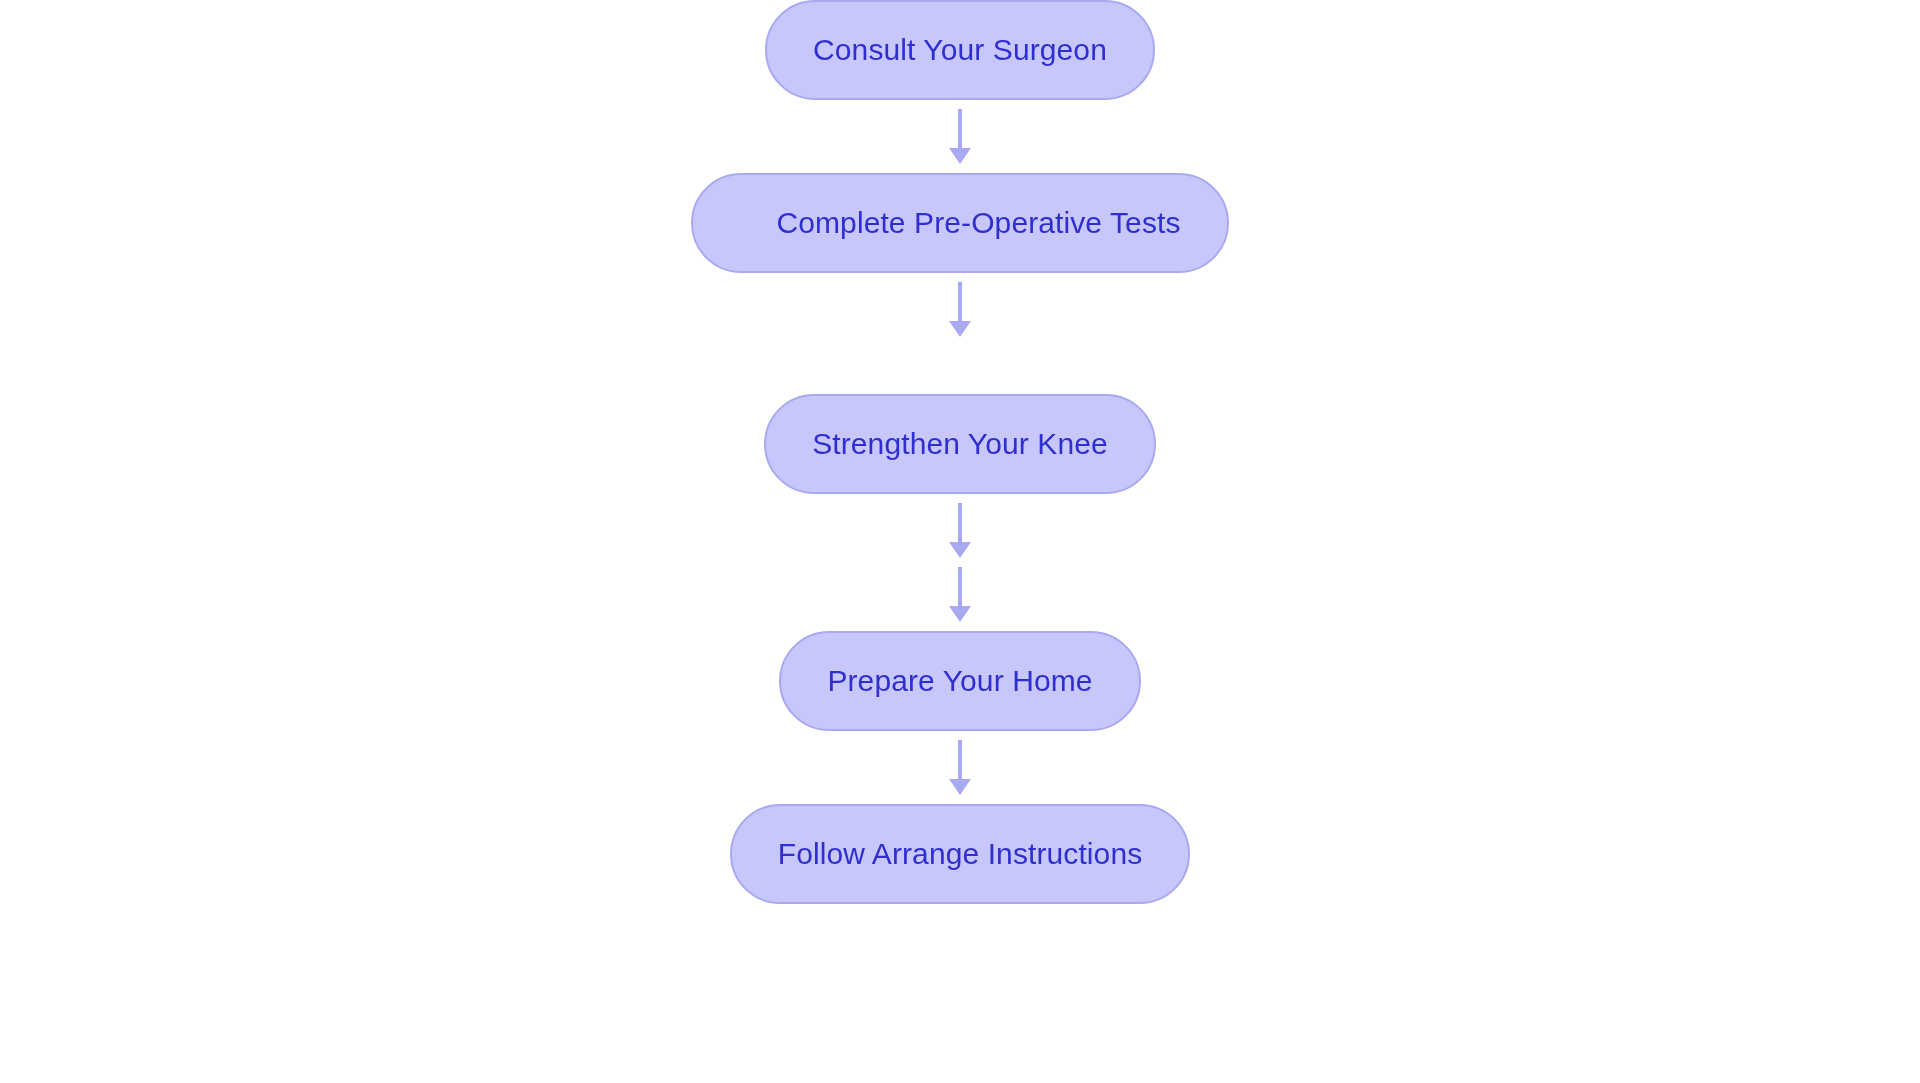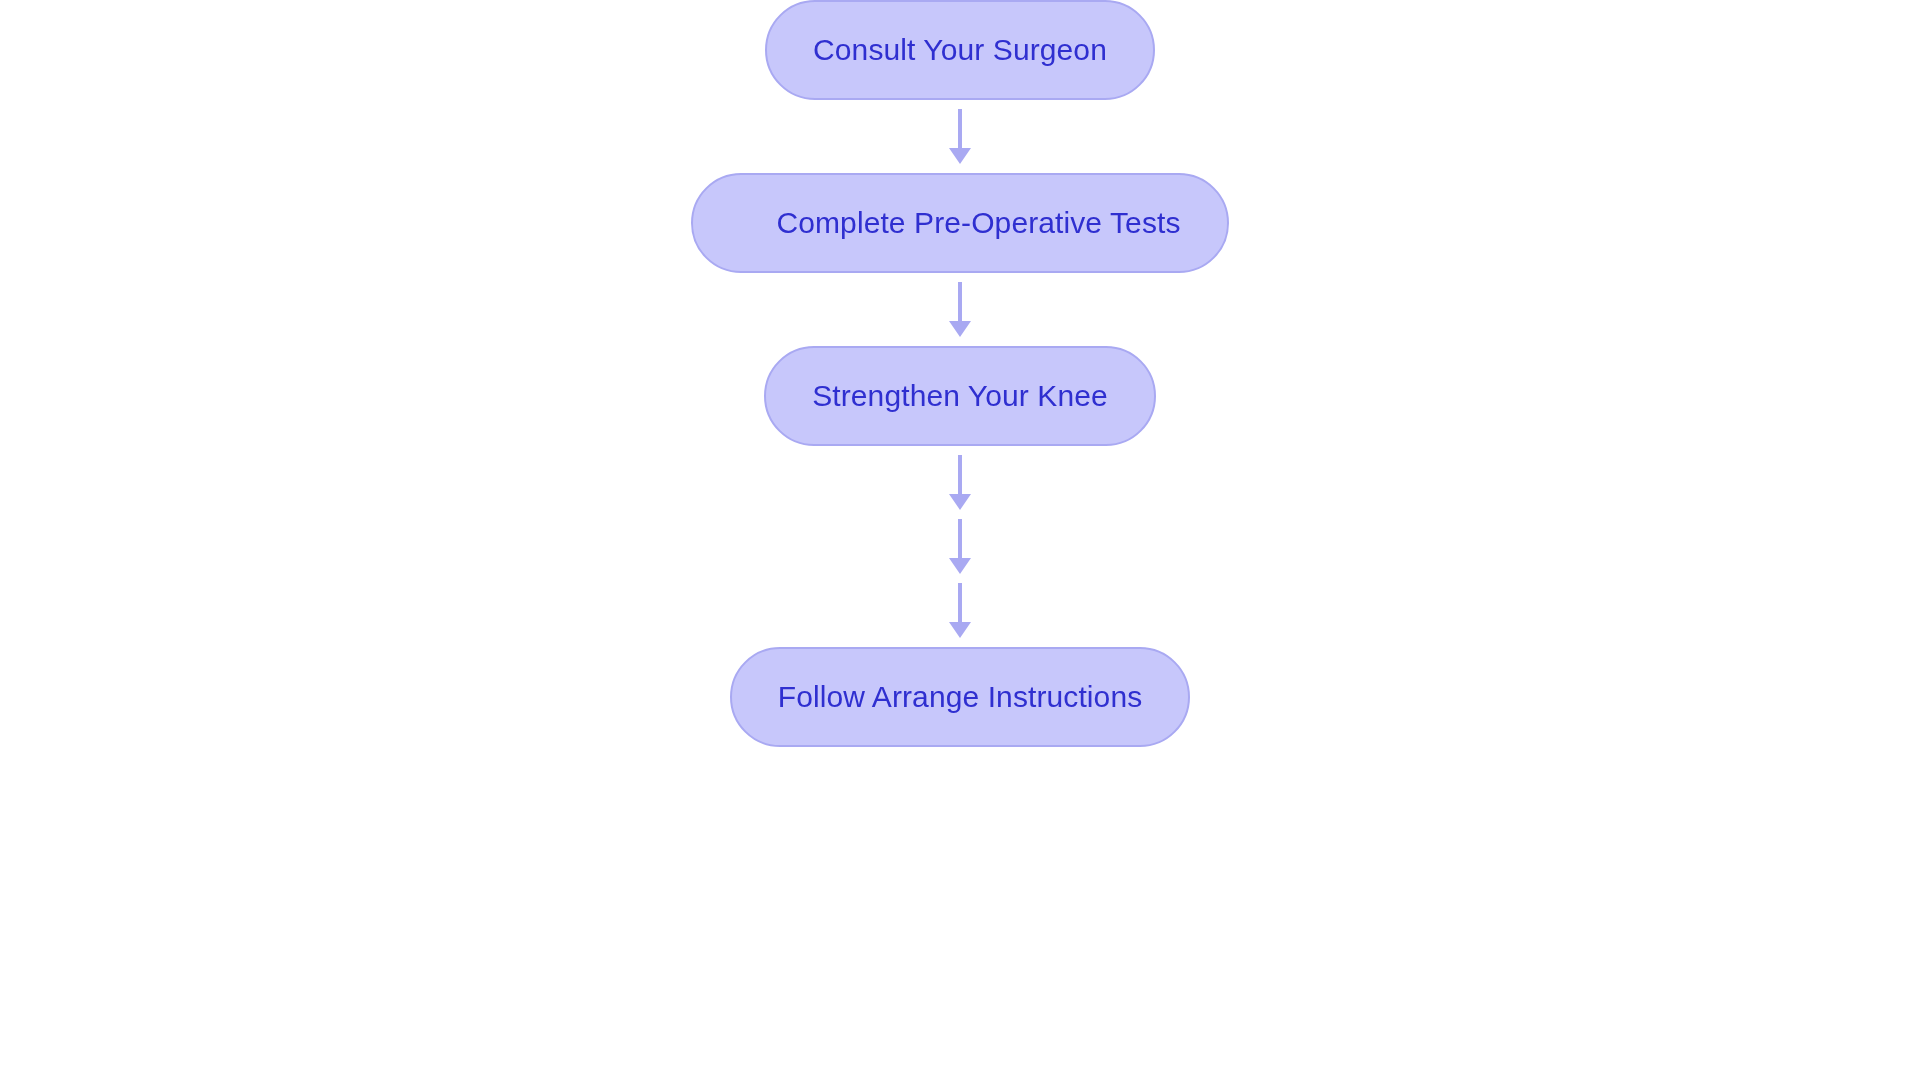--- a/index.html
+++ b/index.html
@@ -93,35 +93,38 @@
 
   <div class="node" style="background: rgb(199, 199, 251); border-color: rgb(169, 169, 242);">
     <span class="node-label" style="color: rgb(47, 47, 208); margin-left: 37px;">Complete Pre-Operative Tests</span>
   </div>
 
   <div class="connector">
     <div class="connector-line" style="background: rgb(169, 169, 242);"></div>
     <div class="connector-arrow" style="border-top-color: rgb(169, 169, 242);"></div>
   </div>
 
-  <div class="node" style="background: rgb(199, 199, 251); border-color: rgb(169, 169, 242);">
+  <div class="node" style="background: rgb(199, 199, 251); border-color: rgb(169, 169, 242); margin-top: 48px;">
     <span class="node-label" style="color: rgb(47, 47, 208);">Strengthen Your Knee</span>
   </div>
 
   <div class="connector">
     <div class="connector-line" style="background: rgb(169, 169, 242);"></div>
     <div class="connector-arrow" style="border-top-color: rgb(169, 169, 242);"></div>
   </div>
 
 
   <div class="connector">
     <div class="connector-line" style="background: rgb(169, 169, 242);"></div>
     <div class="connector-arrow" style="border-top-color: rgb(169, 169, 242);"></div>
   </div>
 
+  <div class="node" style="background: rgb(199, 199, 251); border-color: rgb(169, 169, 242);">
+    <span class="node-label" style="color: rgb(47, 47, 208);">Prepare Your Home</span>
+  </div>
 
   <div class="connector">
     <div class="connector-line" style="background: rgb(169, 169, 242);"></div>
     <div class="connector-arrow" style="border-top-color: rgb(169, 169, 242);"></div>
   </div>
 
   <div class="node" style="background: rgb(199, 199, 251); border-color: rgb(169, 169, 242);">
     <span class="node-label" style="color: rgb(47, 47, 208);">Follow Arrange Instructions</span>
   </div>
 

